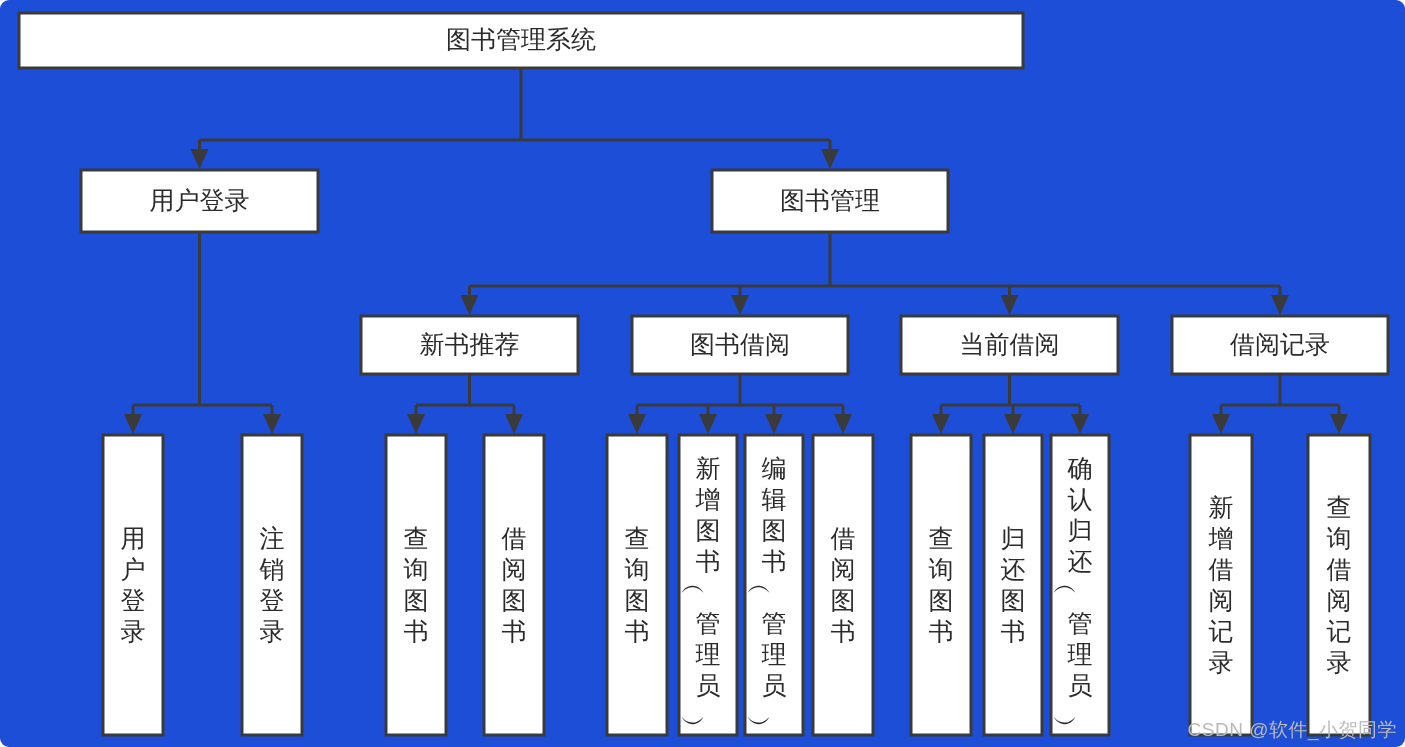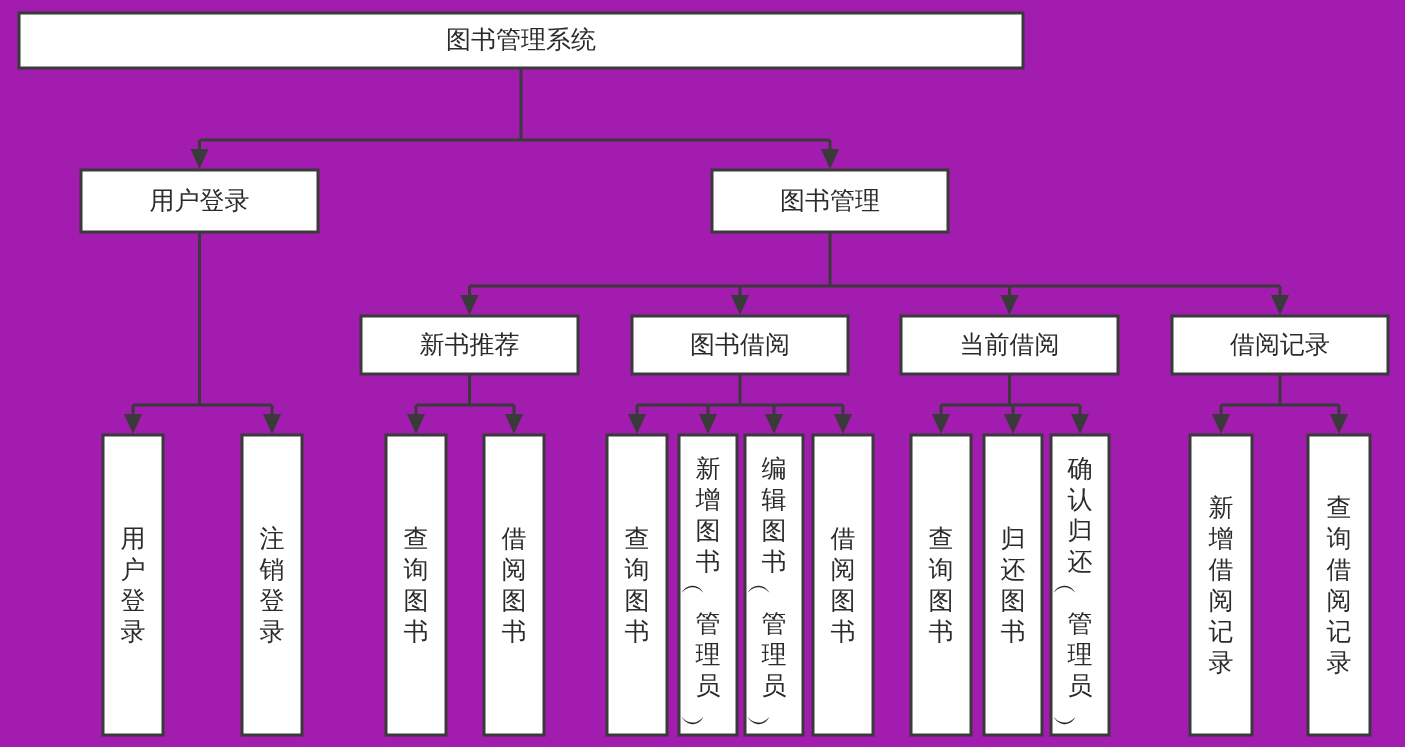--- a/index.html
+++ b/index.html
@@ -10,21 +10,22 @@
   body {
     width: 1405px;
     height: 747px;
     font-family: "Liberation Sans", "DejaVu Sans", sans-serif;
     overflow: hidden;
   }
   #diagram-root {
     position: relative;
     width: 1405px;
     height: 747px;
-    background: #a21caf;
+    background: #1d4ed8;
+    border-radius: 9px;
   }
   svg#tree-svg {
     position: absolute;
     left: 0;
     top: 0;
     width: 1405px;
     height: 747px;
     display: block;
   }
   .node-box {
@@ -217,13 +218,14 @@
           <rect class="node-box" x="1190" y="435" width="62" height="300"></rect>
           <text class="node-label-vertical" x="1221" y="516.18"><tspan x="1221" dy="0">新</tspan><tspan x="1221" dy="31">增</tspan><tspan x="1221" dy="31">借</tspan><tspan x="1221" dy="31">阅</tspan><tspan x="1221" dy="31">记</tspan><tspan x="1221" dy="31">录</tspan></text>
         </g>
         <g>
           <rect class="node-box" x="1308" y="435" width="62" height="300"></rect>
           <text class="node-label-vertical" x="1339" y="516.18"><tspan x="1339" dy="0">查</tspan><tspan x="1339" dy="31">询</tspan><tspan x="1339" dy="31">借</tspan><tspan x="1339" dy="31">阅</tspan><tspan x="1339" dy="31">记</tspan><tspan x="1339" dy="31">录</tspan></text>
         </g>
       </g>
   </svg>
 
+  <div class="watermark-text">CSDN @软件_小贺同学</div>
 </div>
 
 </body></html>

